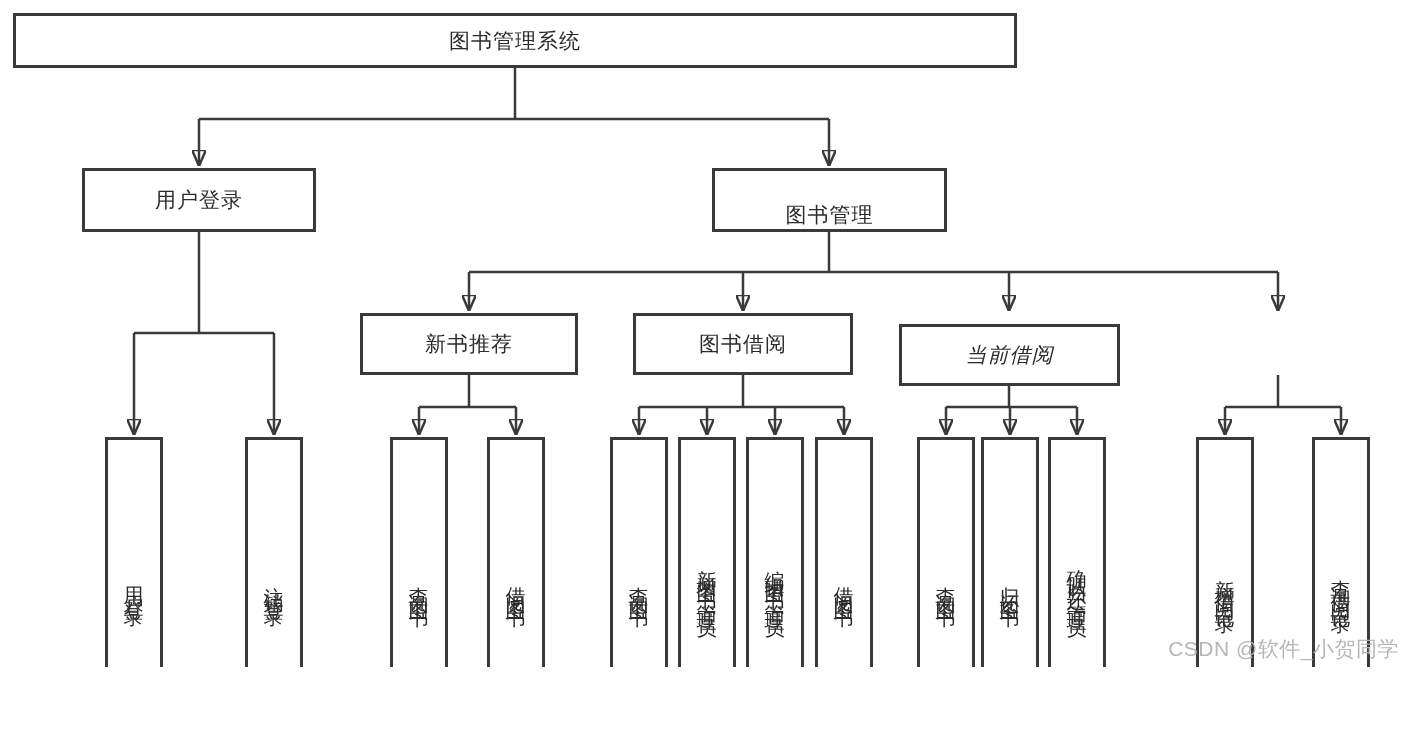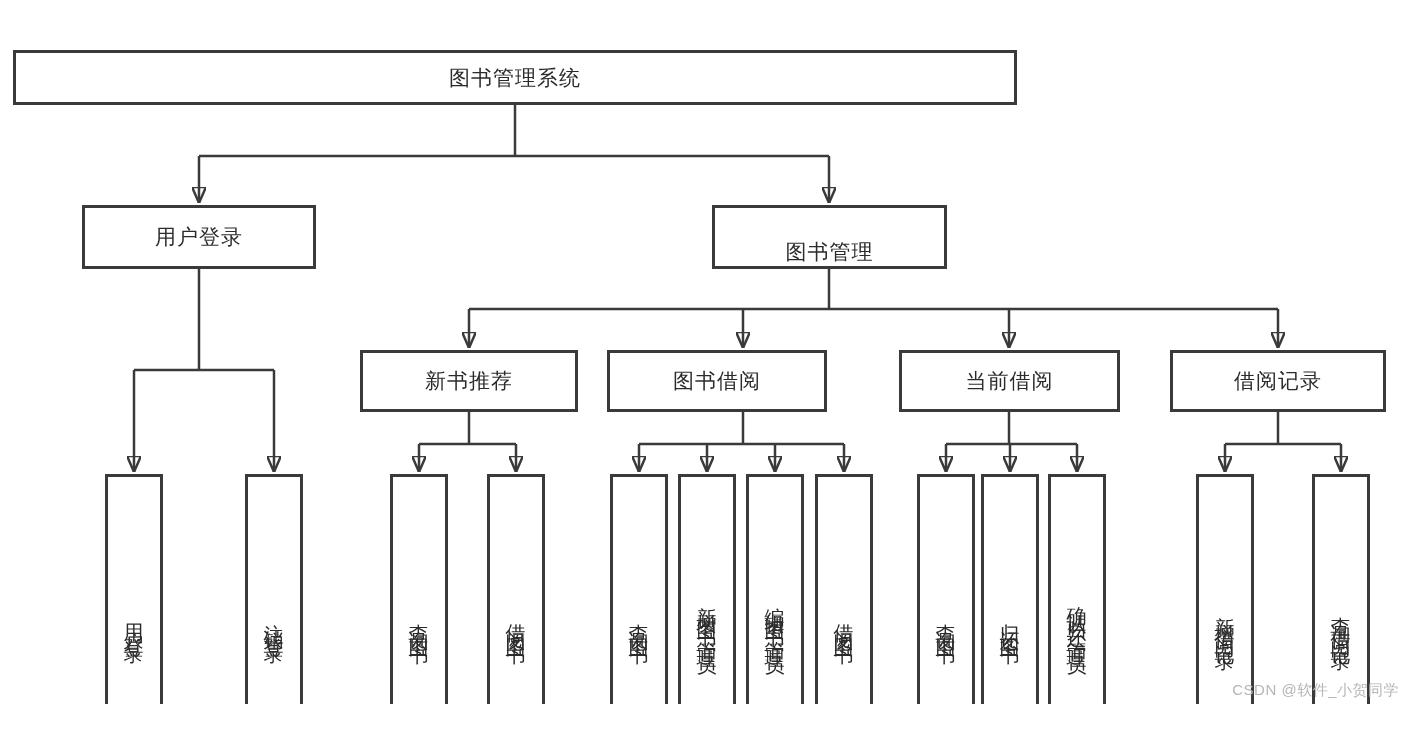--- a/index.html
+++ b/index.html
@@ -7,21 +7,20 @@
     padding: 0;
     background: #ffffff;
     font-family: "Liberation Sans", "DejaVu Sans", sans-serif;
   }
   #stage {
     position: relative;
     width: 1405px;
     height: 667px;
     background: #ffffff;
     overflow: hidden;
-    margin-top: 37px;
   }
   #connectors {
     position: absolute;
     left: 0; top: 0;
     width: 1405px; height: 747px;
   }
   #connectors path {
     fill: none;
     stroke: #3a3a3a;
     stroke-width: 2.5;
@@ -50,21 +49,21 @@
     font-size: 20px;
     letter-spacing: 7px;
     line-height: 1;
     white-space: nowrap;
   }
   #watermark {
     position: absolute;
     right: 6px;
     bottom: 4px;
     color: #b6b6ba;
-    font-size: 15px;
+    font-size: 21px;
     letter-spacing: 0.5px;
   }
 </style>
 </head>
 <body>
 
 <div id="stage">
 
   <svg id="connectors" viewBox="0 0 1405 747" xmlns="http://www.w3.org/2000/svg">
     <defs>
@@ -135,28 +134,25 @@
   <div class="node" style="left:82px; top:168px; width:234px; height:64px;">
     <span>用户登录</span>
   </div>
   <div class="node" style="left:712px; top:168px; width:235px; height:64px;align-items:flex-end;">
     <span>图书管理</span>
   </div>
 
   <div class="node" style="left:360px; top:313px; width:218px; height:62px;align-items:center;">
     <span>新书推荐</span>
   </div>
-  <div class="node" style="left:607px; top:313px; width:220px; height:62px;">
+  <div class="node" style="left:633px; top:313px; width:220px; height:62px;">
     <span>图书借阅</span>
   </div>
-  <div class="node" style="left:899px; top:313px; width:221px; height:62px;">
+  <div class="node" style="left:899px; top:324px; width:221px; height:62px;font-style:italic;">
     <span>当前借阅</span>
-  </div>
-  <div class="node" style="left:1170px; top:313px; width:216px; height:62px;">
-    <span>借阅记录</span>
   </div>
 
   <div class="node leaf" style="left:105px;">
     <span class="vtext">用户登录</span>
   </div>
   <div class="node leaf" style="left:245px;">
     <span class="vtext">注销登录</span>
   </div>
 
   <div class="node leaf" style="left:390px;">

